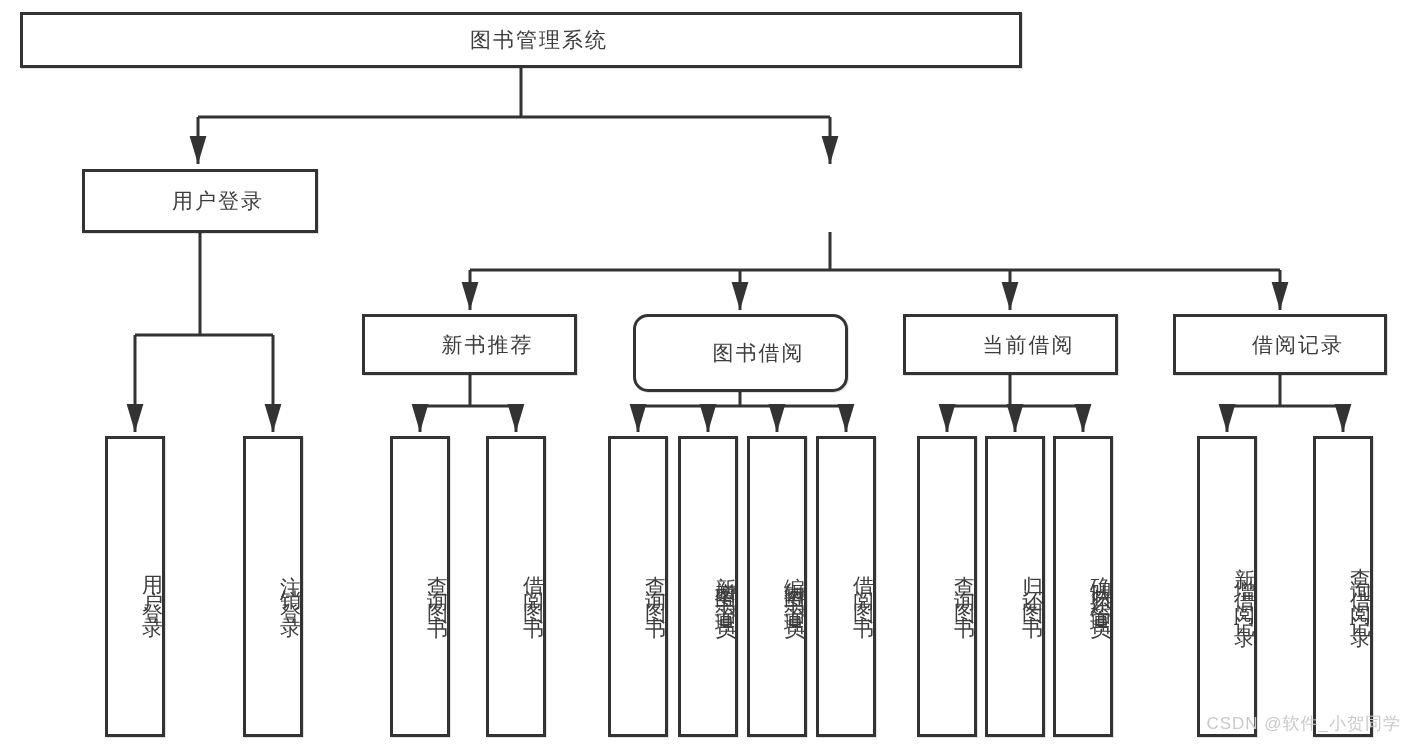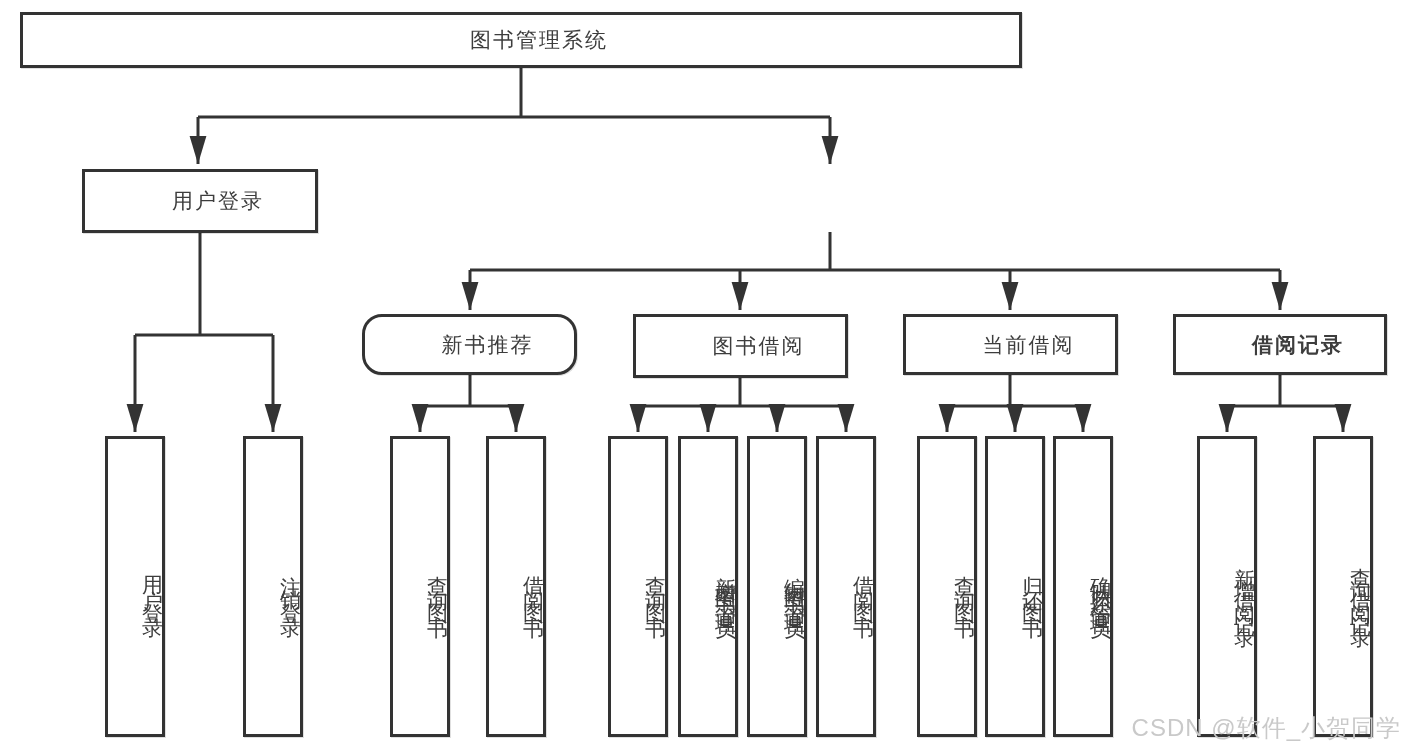--- a/index.html
+++ b/index.html
@@ -31,21 +31,21 @@
     font-size:21px;
     line-height:1;
     text-align:center;
   }
   .v-short{letter-spacing:14px;}
   .v-mid{letter-spacing:12px;}
   .v-long{letter-spacing:6px;}
   .watermark{
     position:absolute;
     right:4px;top:712px;
-    font-size:24px;
+    font-size:17px;
     color:#c9c9c9;
     letter-spacing:1px;
     z-index:5;
     white-space:nowrap;
   }
 </style>
 </head>
 <body>
 
 <div class="canvas">
@@ -90,24 +90,24 @@
       <path d="M1280,375 V406 M1227,406 H1343"></path>
       <path d="M1227,406 V432" marker-end="url(#arw)"></path>
       <path d="M1343,406 V432" marker-end="url(#arw)"></path>
     </g>
   </svg>
 
   <div class="node hbox" style="left:20px;top:12px;width:1002px;height:56px;">图书管理系统</div>
 
   <div class="node hbox" style="left:82px;top:169px;width:236px;height:64px;">用户登录</div>
 
-  <div class="node hbox" style="left:362px;top:314px;width:215px;height:61px;border-radius:20px;">新书推荐</div>
-  <div class="node hbox" style="left:633px;top:314px;width:215px;height:64px;">图书借阅</div>
+  <div class="node hbox" style="left:362px;top:314px;width:215px;height:61px;">新书推荐</div>
+  <div class="node hbox" style="left:633px;top:314px;width:215px;height:78px;border-radius:15px;">图书借阅</div>
   <div class="node hbox" style="left:903px;top:314px;width:215px;height:61px;text-align:center;">当前借阅</div>
-  <div class="node hbox" style="left:1173px;top:314px;width:214px;height:61px;font-weight:bold;">借阅记录</div>
+  <div class="node hbox" style="left:1173px;top:314px;width:214px;height:61px;">借阅记录</div>
 
   <div class="node vbox v-short" style="left:105px;top:436px;width:60px;height:301px;">用户登录</div>
   <div class="node vbox v-short" style="left:243px;top:436px;width:60px;height:301px;">注销登录</div>
 
   <div class="node vbox v-short" style="left:390px;top:436px;width:60px;height:301px;">查询图书</div>
   <div class="node vbox v-short" style="left:486px;top:436px;width:60px;height:301px;">借阅图书</div>
 
   <div class="node vbox v-short" style="left:608px;top:436px;width:60px;height:301px;">查询图书</div>
   <div class="node vbox v-long" style="left:678px;top:436px;width:60px;height:301px;">新增图书（管理员）</div>
   <div class="node vbox v-long" style="left:747px;top:436px;width:60px;height:301px;">编辑图书（管理员）</div>

